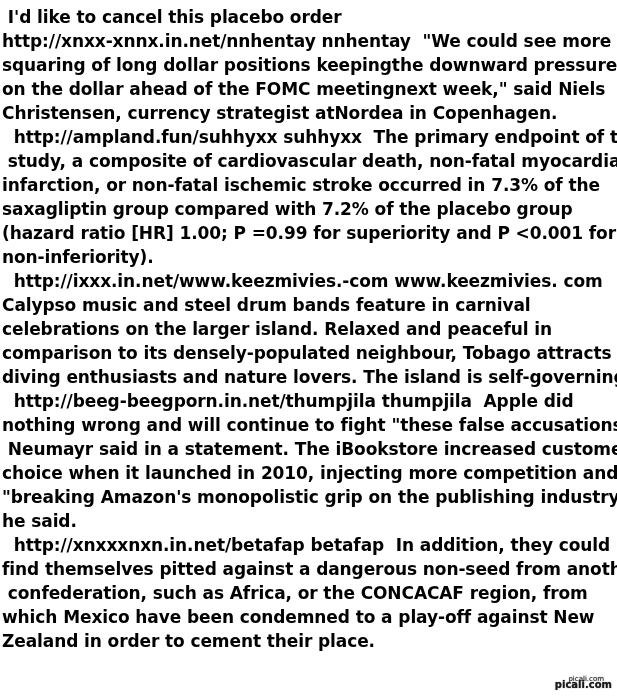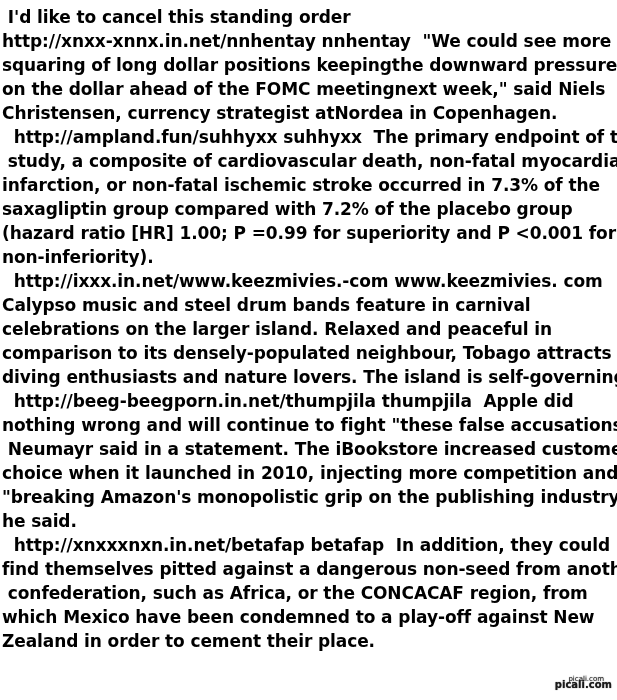--- a/index.html
+++ b/index.html
@@ -53,21 +53,21 @@
     font-weight: bold;
     color: #1a1a1a;
     white-space: nowrap;
     text-shadow: 0 0 1px #444444;
   }
 </style>
 </head>
 <body>
 
 <div class="text-block">
-  <p class="para"> I'd like to cancel this standing order
+  <p class="para"> I'd like to cancel this placebo order
 http://xnxx-xnnx.in.net/nnhentay nnhentay  "We could see more
 squaring of long dollar positions keepingthe downward pressure
 on the dollar ahead of the FOMC meetingnext week," said Niels
 Christensen, currency strategist atNordea in Copenhagen.</p>
   <p class="para">  http://ampland.fun/suhhyxx suhhyxx  The primary endpoint of the
  study, a composite of cardiovascular death, non-fatal myocardial
 infarction, or non-fatal ischemic stroke occurred in 7.3% of the
 saxagliptin group compared with 7.2% of the placebo group
 (hazard ratio [HR] 1.00; P =0.99 for superiority and P &lt;0.001 for
 non-inferiority).</p>

